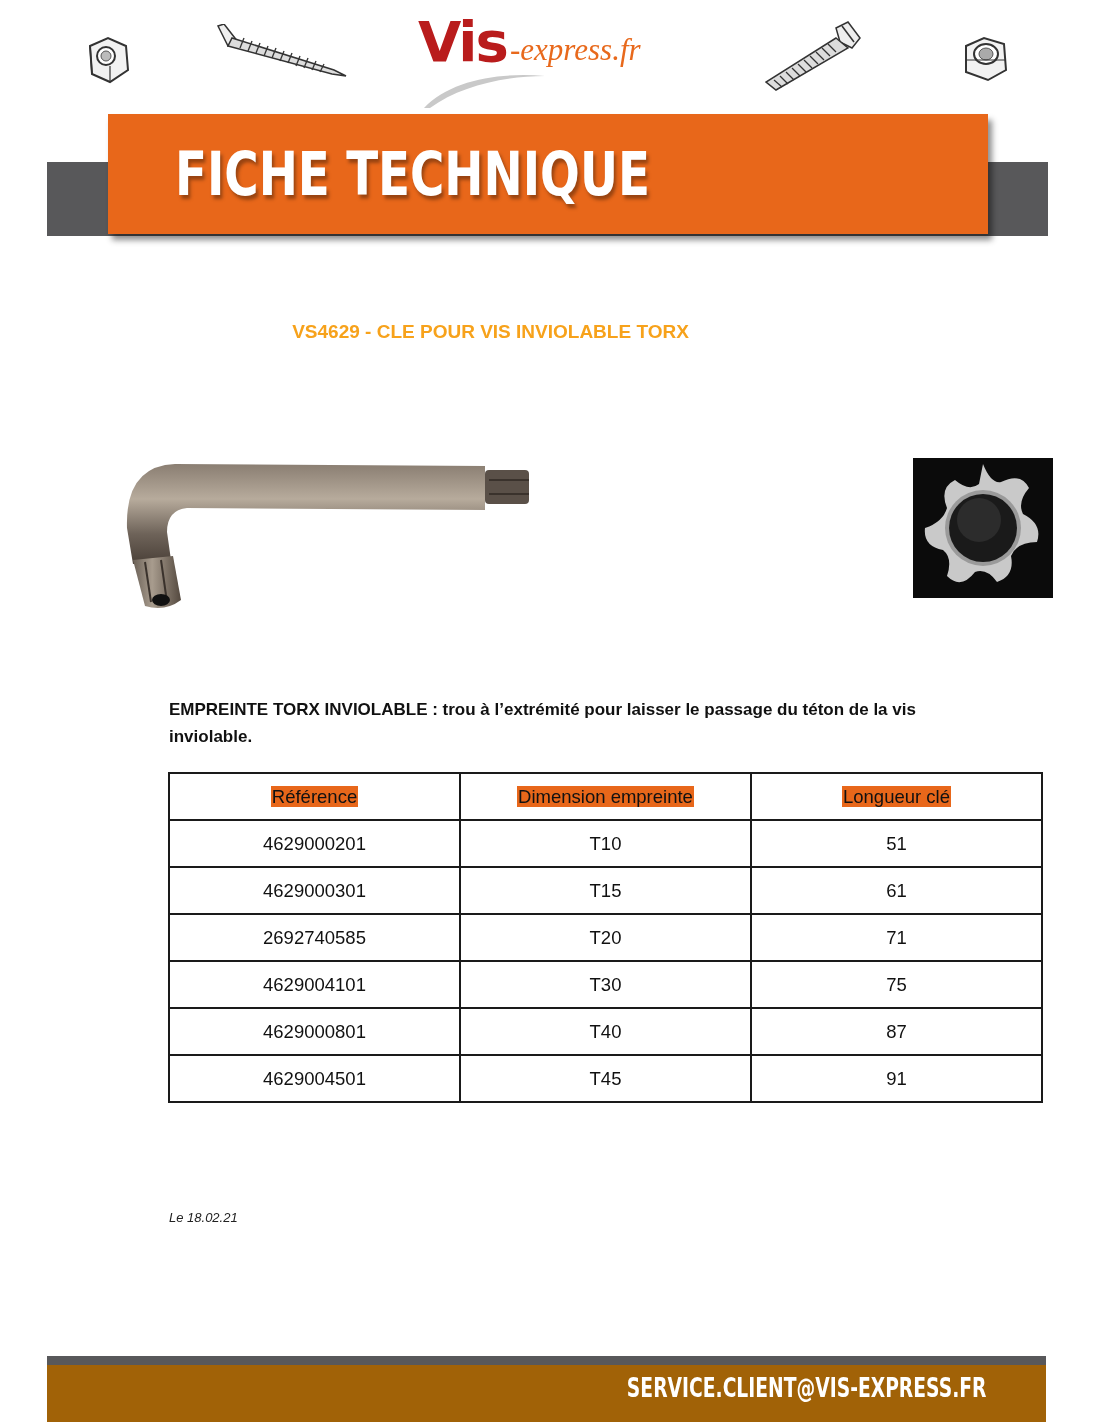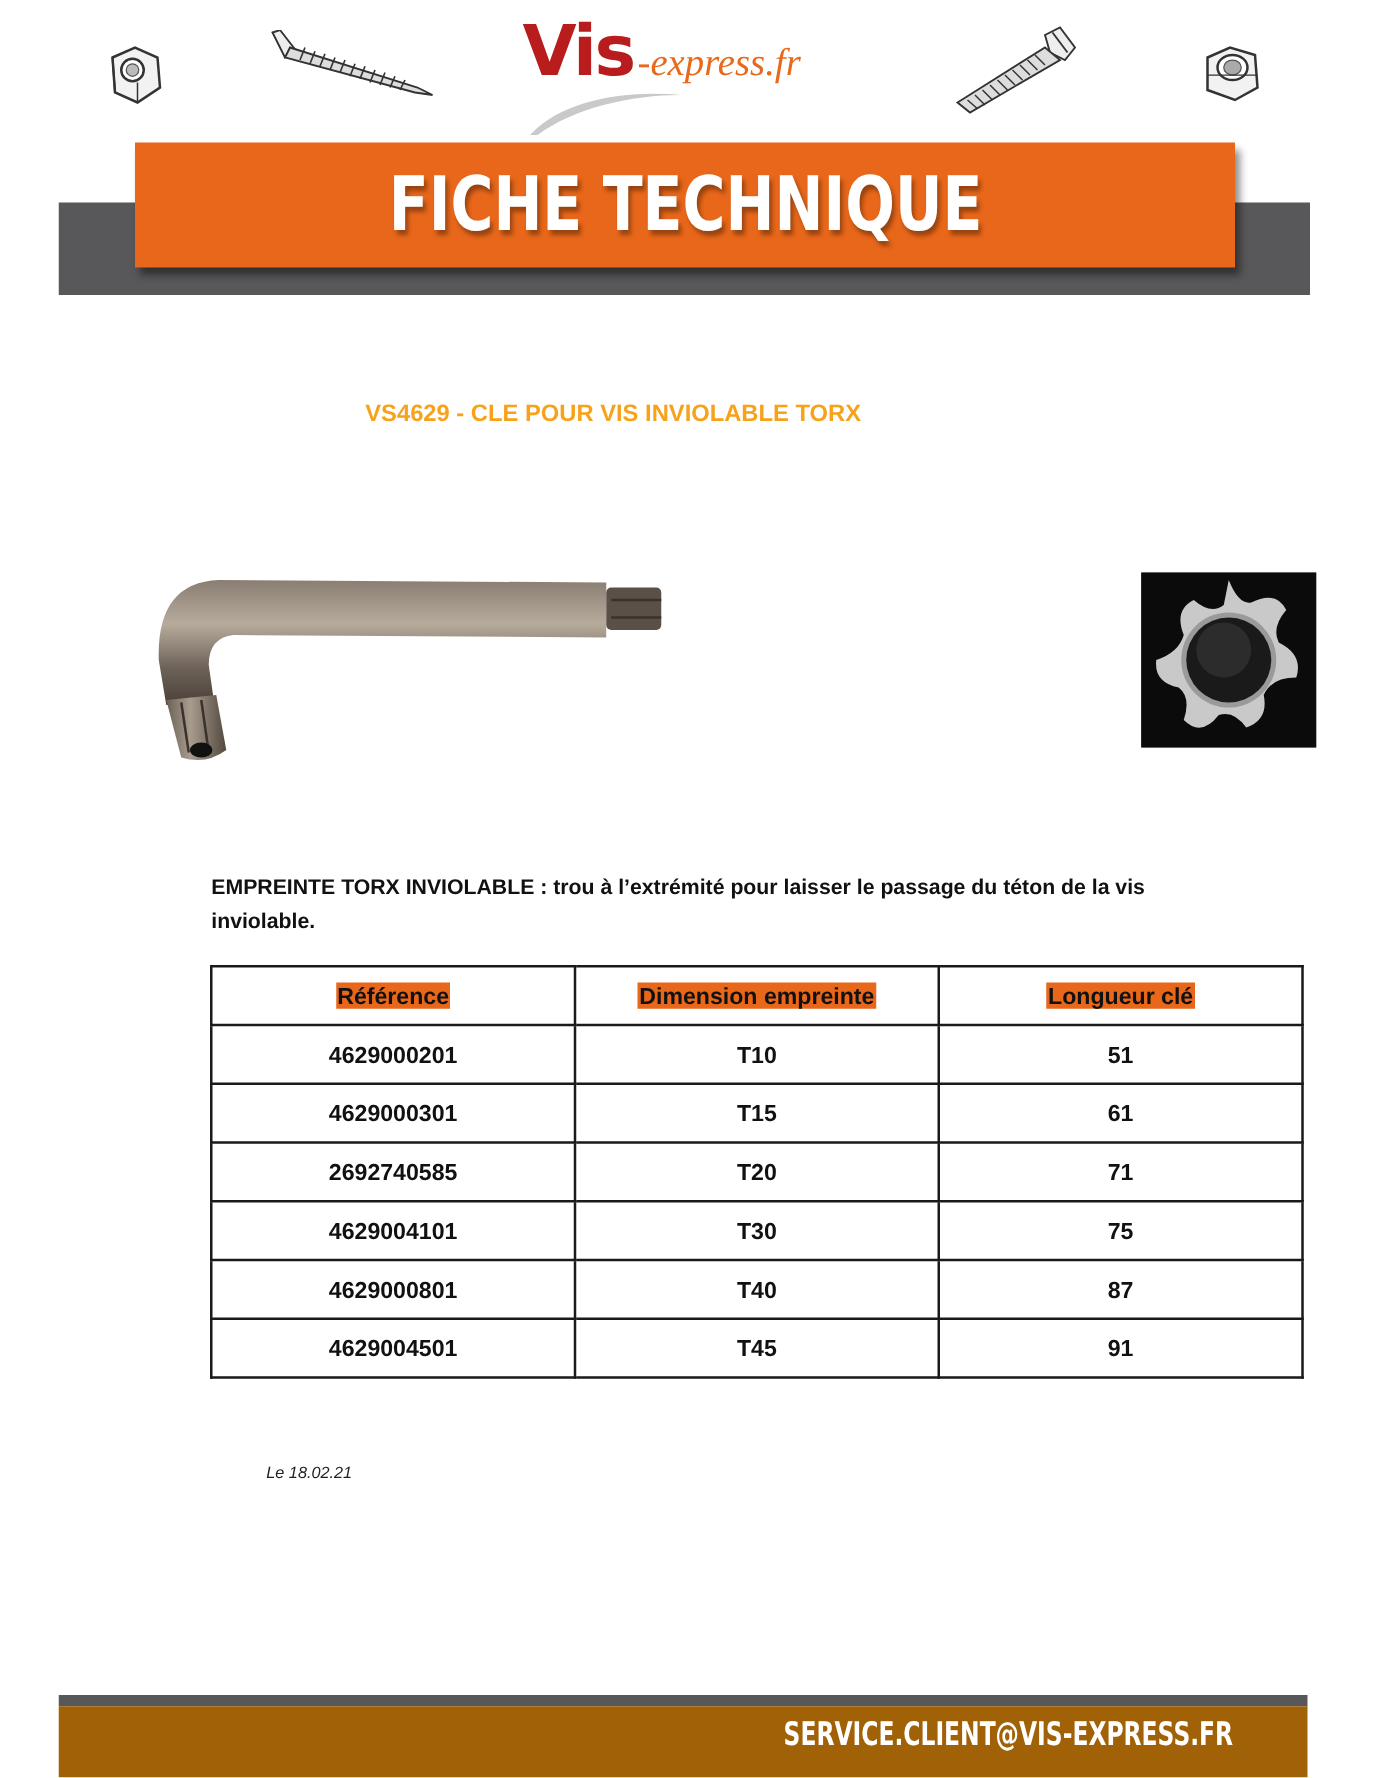--- a/index.html
+++ b/index.html
@@ -7,36 +7,36 @@
 
   
   .header { position:absolute; left:0; top:0; width:1100px; height:240px; }
   .deco { position:absolute; }
   .logo { position:absolute; left:418px; top:10px; width:280px; height:90px; }
   .logo-vis { position:absolute; left:0; top:0; font-family:"DejaVu Sans", sans-serif; font-size:56px; font-weight:bold; color:#b91c1c; letter-spacing:-2px; line-height:64px; }
   .logo-rest { position:absolute; left:92px; top:18px; font-family:Liberation Serif, serif; font-style:italic; font-size:31px; color:#e8691c; line-height:44px;text-align:center; }
   .swoosh { position:absolute; left:2px; top:60px; }
 
   .gray-band { position:absolute; left:47px; top:162px; width:1001px; height:74px; background:#58585a; }
-  .orange-banner { position:absolute; left:108px; top:114px; width:880px; height:100px; background:#e8671a; box-shadow:4px 6px 6px rgba(0,0,0,0.45); display:flex; align-items:center; justify-content:center; }
+  .orange-banner { position:absolute; left:108px; top:114px; width:880px; height:120px; background:#e8671a; box-shadow:4px 6px 6px rgba(0,0,0,0.45); display:flex; align-items:center; justify-content:flex-start; }
   .banner-title { font-family:"DejaVu Sans", sans-serif; font-weight:bold; font-size:60px; color:#ffffff; letter-spacing:0px; transform:scaleX(0.78); text-shadow:3px 4px 4px rgba(0,0,0,0.35); white-space:nowrap; line-height:96px; }
 
   .product-title { position:absolute; left:0; top:321px; width:981px; text-align:center; font-size:19px; font-weight:bold; color:#f7a21b; }
 
   .img-key { position:absolute; left:105px; top:440px; width:440px; height:180px; }
   .img-torx { position:absolute; left:913px; top:458px; width:140px; height:140px; background:#0b0b0b; }
 
   .desc { position:absolute; left:169px; top:696px; width:790px; font-size:17px; font-weight:bold; color:#111; line-height:27px; }
 
   table.spec { position:absolute; left:168px; top:772px; width:875px; border-collapse:collapse; font-size:18.5px; color:#111; }
-  table.spec td, table.spec th { border:2px solid #1a1a1a; text-align:center; height:45px; padding:0; font-weight:bold; }
+  table.spec td, table.spec th { border:2px solid #1a1a1a; text-align:center; height:45px; padding:0; font-weight:normal; }
   table.spec th span { background:#e8671a; padding:0 1px; }
   table.spec col { width:33.33%; }
 
-  .date { position:absolute; left:169px; top:1170px; font-size:13px; font-style:italic; color:#222;margin-left:44px; }
+  .date { position:absolute; left:169px; top:1210px; font-size:13px; font-style:italic; color:#222; }
 
   .footer-gray { position:absolute; left:47px; top:1356px; width:999px; height:9px; background:#58585a; }
   .footer-orange { position:absolute; left:47px; top:1365px; width:999px; height:57px; background:#a16207; }
   .footer-email { position:absolute; right:60px; top:0; line-height:46px; font-family:"DejaVu Sans", sans-serif; font-weight:bold; font-size:26px; color:#fff; transform:scaleX(0.72); transform-origin:right center; white-space:nowrap; }
 </style>
 </head>
 <body>
 
 <div class="header">
 

